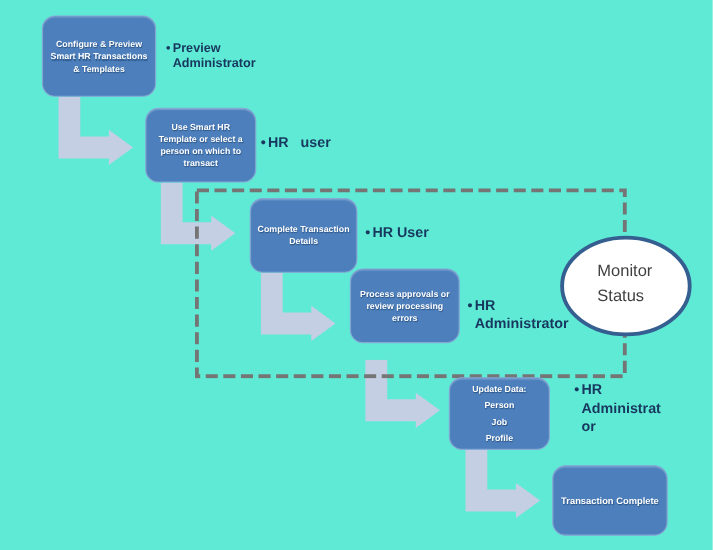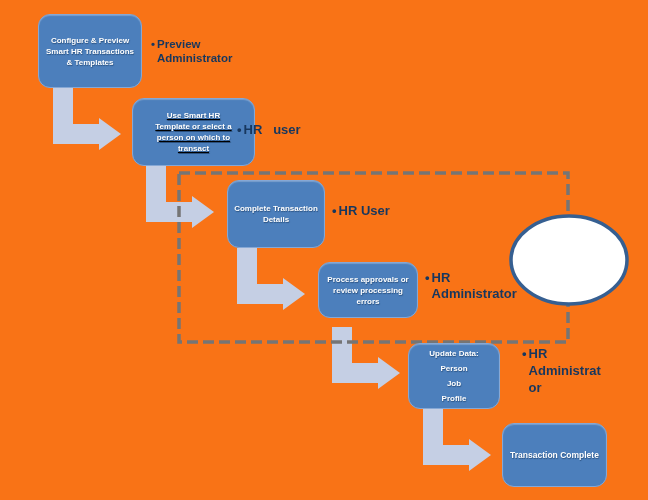--- a/index.html
+++ b/index.html
@@ -1,19 +1,19 @@
 <!DOCTYPE html>
 <html><head>
 <meta charset="utf-8">
 <style>
   html, body { margin: 0; padding: 0; background: #ffffff; }
   #canvas {
     position: relative;
     width: 648px; height: 500px;
-    background: #f97316;
+    background: #5eead4;
     font-family: "Liberation Sans", sans-serif;
     overflow: hidden;
   }
   .flow-box {
     position: absolute;
     background: #4C7FBC;
     border: 1px solid #86A8D5;
     border-radius: 12px;
     display: flex; align-items: center; justify-content: center;
     z-index: 3;
@@ -58,23 +58,23 @@
   #dashed-zone { position: absolute; left: 177px; top: 171px; width: 393px; height: 173px; z-index: 2; }
 
   #monitor-ellipse { position: absolute; left: 508px; top: 213px; width: 122px; height: 94px; z-index: 4; }
   #monitor-label {
     position: absolute; left: 543px; top: 235px; z-index: 5;
     color: #3F3F3F; font-size: 15px; line-height: 23px;
     white-space: pre-line; text-align: left;
   }
 
   #box-1 { left: 38px;  top: 14px;  width: 104px; height: 74px; }
-  #box-2 { left: 132px; top: 98px;  width: 123px; height: 68px; text-decoration: underline; }
+  #box-2 { left: 132px; top: 98px;  width: 101px; height: 68px; }
   #box-3 { left: 227px; top: 180px; width: 98px;  height: 68px; }
-  #box-4 { left: 318px; top: 262px; width: 100px; height: 56px; }
+  #box-4 { left: 318px; top: 244px; width: 100px; height: 68px; }
   #box-5 { left: 408px; top: 343px; width: 92px; height: 66px; }
   #box-6 { left: 502px; top: 423px; width: 105px; height: 64px; }
 </style>
 </head>
 <body>
 
 <div id="canvas">
 
   <svg id="arrow-1" class="flow-arrow" viewBox="0 0 68 62">
     <polygon points="0,0 20,0 20,36 46,36 46,30 68,46 46,62 46,56 0,56" fill="#C5CFE4"></polygon>
@@ -147,14 +147,16 @@
   <div id="role-5" class="role-label">
     <span class="dot">•</span>
     <span class="role-text">HR
 Administrat
 or</span>
   </div>
 
   <svg id="monitor-ellipse" viewBox="0 0 122 94">
     <ellipse cx="61" cy="47" rx="58" ry="44" fill="#FFFFFF" stroke="#365F91" stroke-width="3.5"></ellipse>
   </svg>
+  <div id="monitor-label">Monitor
+Status</div>
 
 </div>
 
 </body></html>

